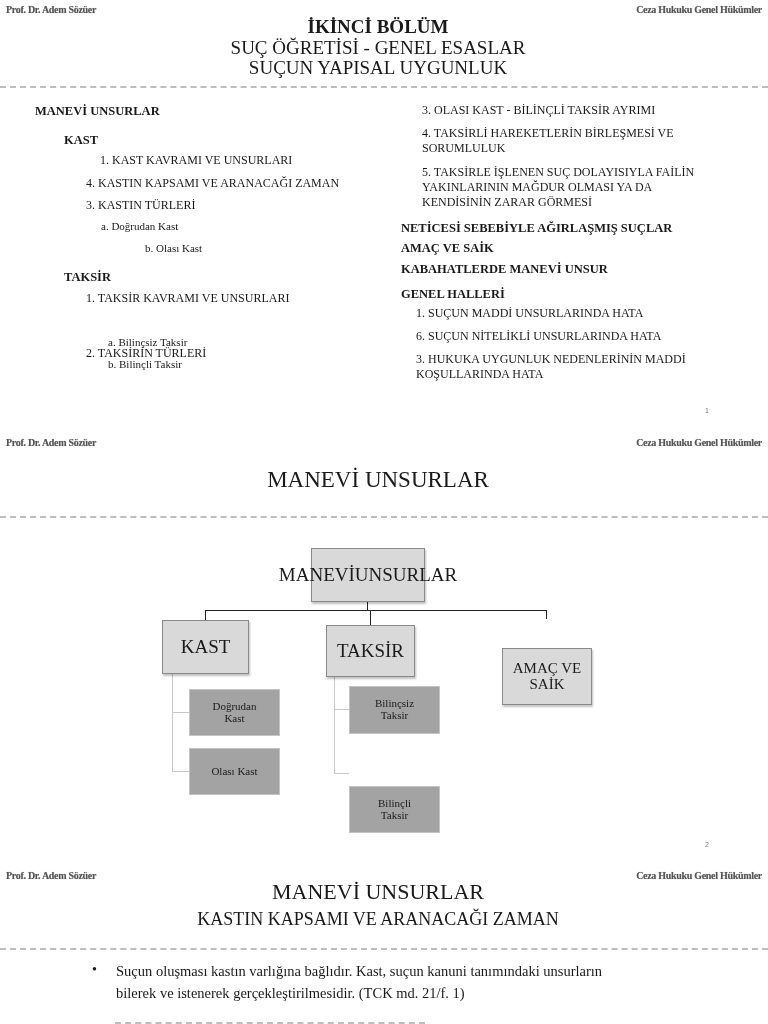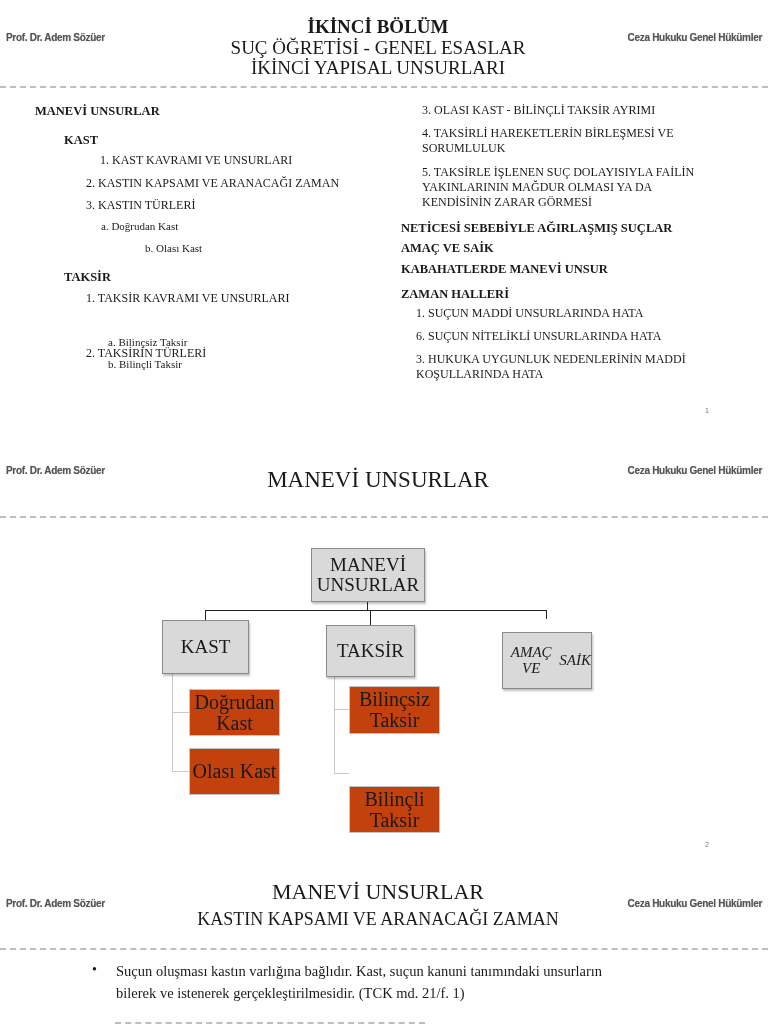--- a/index.html
+++ b/index.html
@@ -1,65 +1,65 @@
 <!DOCTYPE html>
 <html><head>
 <meta charset="utf-8">
 <style>
   html, body { margin:0; padding:0; }
   body { width:768px; height:1024px; background:#ffffff; position:relative; overflow:hidden; font-family:"Liberation Serif", "DejaVu Serif", serif; color:#1a1a1a; }
   .abs { position:absolute; }
-  .hdr { font-family:Liberation Sans, sans-serif; font-size:10px; font-weight:bold; color:#555; letter-spacing:-0.3px; text-shadow:0 0 1px #aaa;margin-top:28px; }
+  .hdr { font-family:Liberation Serif, serif; font-size:10px; font-weight:bold; color:#555; letter-spacing:-0.3px; text-shadow:0 0 1px #aaa; }
   .hdr-l { left:6px; }
   .hdr-r { right:6px; }
   .title { left:0; width:756px; text-align:center; line-height:1.0; }
   .sep { left:0; width:768px; height:0; border-top:1px solid #9a9a9a; }
   .sep.dash { border-top:2px dashed #8a8a8a; opacity:0.55; }
   .pgnum { font-family:"Liberation Sans","DejaVu Sans",sans-serif; font-size:7px; color:#777; }
   .t1 { font-size:12px; }
   .t1b { font-size:12.5px; font-weight:bold; }
   .t1s { font-size:11px; }
   .box { position:absolute; background:#d9d9d9; border:1px solid #8a8a8a; box-shadow:1px 2px 2px rgba(0,0,0,0.25); display:flex; align-items:center; justify-content:center; text-align:center; line-height:1.05; }
-  .box.sub { background:#c2410c; border:1px solid #c4c4c4; box-shadow:none; font-size:20px; }
+  .box.sub { background:#a3a3a3; border:1px solid #c4c4c4; box-shadow:none; font-size:11px; }
   .line { position:absolute; background:#222; }
   .gline { position:absolute; background:#c8c8c8; }
 </style>
 </head>
 <body>
 
 <div>
   <div class="abs hdr hdr-l" style="top:4px;">Prof. Dr. Adem Sözüer</div>
   <div class="abs hdr hdr-r" style="top:4px;">Ceza Hukuku Genel Hükümler</div>
 
   <div class="abs title" style="top:17px; font-size:19px; font-weight:bold;">İKİNCİ BÖLÜM</div>
   <div class="abs title" style="top:38px; font-size:19px;">SUÇ ÖĞRETİSİ - GENEL ESASLAR</div>
-  <div class="abs title" style="top:58px; font-size:19px;">İKİNCİ YAPISAL UNSURLARI</div>
+  <div class="abs title" style="top:58px; font-size:19px;">SUÇUN YAPISAL UYGUNLUK</div>
   <div class="abs sep dash" style="top:86px;"></div>
 
   <div class="abs t1b" style="left:35px; top:104px;">MANEVİ UNSURLAR</div>
   <div class="abs t1b" style="left:64px; top:133px;">KAST</div>
   <div class="abs t1" style="left:100px; top:153px;">1. KAST KAVRAMI VE UNSURLARI</div>
-  <div class="abs t1" style="left:86px; top:176px;">2. KASTIN KAPSAMI VE ARANACAĞI ZAMAN</div>
+  <div class="abs t1" style="left:86px; top:176px;">4. KASTIN KAPSAMI VE ARANACAĞI ZAMAN</div>
   <div class="abs t1" style="left:86px; top:198px;">3. KASTIN TÜRLERİ</div>
   <div class="abs t1s" style="left:101px; top:220px;">a. Doğrudan Kast</div>
   <div class="abs t1s" style="left:101px; top:242px;padding-left:44px;">b. Olası Kast</div>
 
   <div class="abs t1b" style="left:64px; top:270px;">TAKSİR</div>
   <div class="abs t1" style="left:86px; top:291px;">1. TAKSİR KAVRAMI VE UNSURLARI</div>
   <div class="abs t1" style="left:86px; top:314px;margin-top:32px;">2. TAKSİRİN TÜRLERİ</div>
   <div class="abs t1s" style="left:108px; top:336px;">a. Bilinçsiz Taksir</div>
   <div class="abs t1s" style="left:108px; top:358px;">b. Bilinçli Taksir</div>
 
   <div class="abs t1" style="left:422px; top:103px; width:300px;">3. OLASI KAST - BİLİNÇLİ TAKSİR AYRIMI</div>
   <div class="abs t1" style="left:422px; top:126px; width:300px; line-height:15px;">4. TAKSİRLİ HAREKETLERİN BİRLEŞMESİ VE SORUMLULUK</div>
   <div class="abs t1" style="left:422px; top:165px; width:300px; line-height:15px;">5. TAKSİRLE İŞLENEN SUÇ DOLAYISIYLA FAİLİN YAKINLARININ MAĞDUR OLMASI YA DA KENDİSİNİN ZARAR GÖRMESİ</div>
   <div class="abs t1b" style="left:401px; top:221px;">NETİCESİ SEBEBİYLE AĞIRLAŞMIŞ SUÇLAR</div>
   <div class="abs t1b" style="left:401px; top:241px;">AMAÇ VE SAİK</div>
   <div class="abs t1b" style="left:401px; top:262px;">KABAHATLERDE MANEVİ UNSUR</div>
-  <div class="abs t1b" style="left:401px; top:287px;">ZAMAN HALLERİ</div>
+  <div class="abs t1b" style="left:401px; top:287px;">GENEL HALLERİ</div>
   <div class="abs t1" style="left:416px; top:306px;">1.  SUÇUN MADDİ UNSURLARINDA HATA</div>
   <div class="abs t1" style="left:416px; top:329px;">6.  SUÇUN NİTELİKLİ UNSURLARINDA HATA</div>
   <div class="abs t1" style="left:416px; top:352px; width:310px; line-height:15px;">3.  HUKUKA UYGUNLUK NEDENLERİNİN MADDİ KOŞULLARINDA HATA</div>
 
   <div class="abs pgnum" style="left:705px; top:407px;">1</div>
 </div>
 
 <div>
   <div class="abs hdr hdr-l" style="top:437px;">Prof. Dr. Adem Sözüer</div>
   <div class="abs hdr hdr-r" style="top:437px;">Ceza Hukuku Genel Hükümler</div>
@@ -73,31 +73,31 @@
   <div class="line" style="left:370px; top:610px; width:1px; height:15px;"></div>
   <div class="line" style="left:546px; top:610px; width:1px; height:9px;"></div>
 
   <div class="gline" style="left:172px; top:673px; width:1px; height:99px;"></div>
   <div class="gline" style="left:172px; top:712px; width:17px; height:1px;"></div>
   <div class="gline" style="left:172px; top:771px; width:17px; height:1px;"></div>
   <div class="gline" style="left:334px; top:677px; width:1px; height:97px;"></div>
   <div class="gline" style="left:334px; top:709px; width:15px; height:1px;"></div>
   <div class="gline" style="left:334px; top:773px; width:15px; height:1px;"></div>
 
-  <div class="box" style="left:311px; top:548px; width:112px; height:52px; font-size:19px; flex-direction:column;">
+  <div class="box" style="left:311px; top:548px; width:112px; height:52px; font-size:19px; flex-direction:row;">
     <span>MANEVİ</span>
     <span>UNSURLAR</span>
   </div>
   <div class="box" style="left:162px; top:620px; width:85px; height:52px; font-size:19px;">
     <span>KAST</span>
   </div>
   <div class="box" style="left:326px; top:625px; width:87px; height:50px; font-size:19px;">
     <span>TAKSİR</span>
   </div>
-  <div class="box" style="left:502px; top:632px; width:88px; height:55px; font-size:15px; font-style:italic;">
+  <div class="box" style="left:502px; top:648px; width:88px; height:55px; font-size:15px; flex-direction:column;">
     <span>AMAÇ VE</span>
     <span>SAİK</span>
   </div>
 
   <div class="box sub" style="left:189px; top:689px; width:89px; height:45px; flex-direction:column;">
     <span>Doğrudan</span>
     <span>Kast</span>
   </div>
   <div class="box sub" style="left:189px; top:748px; width:89px; height:45px;">
     <span>Olası Kast</span>

